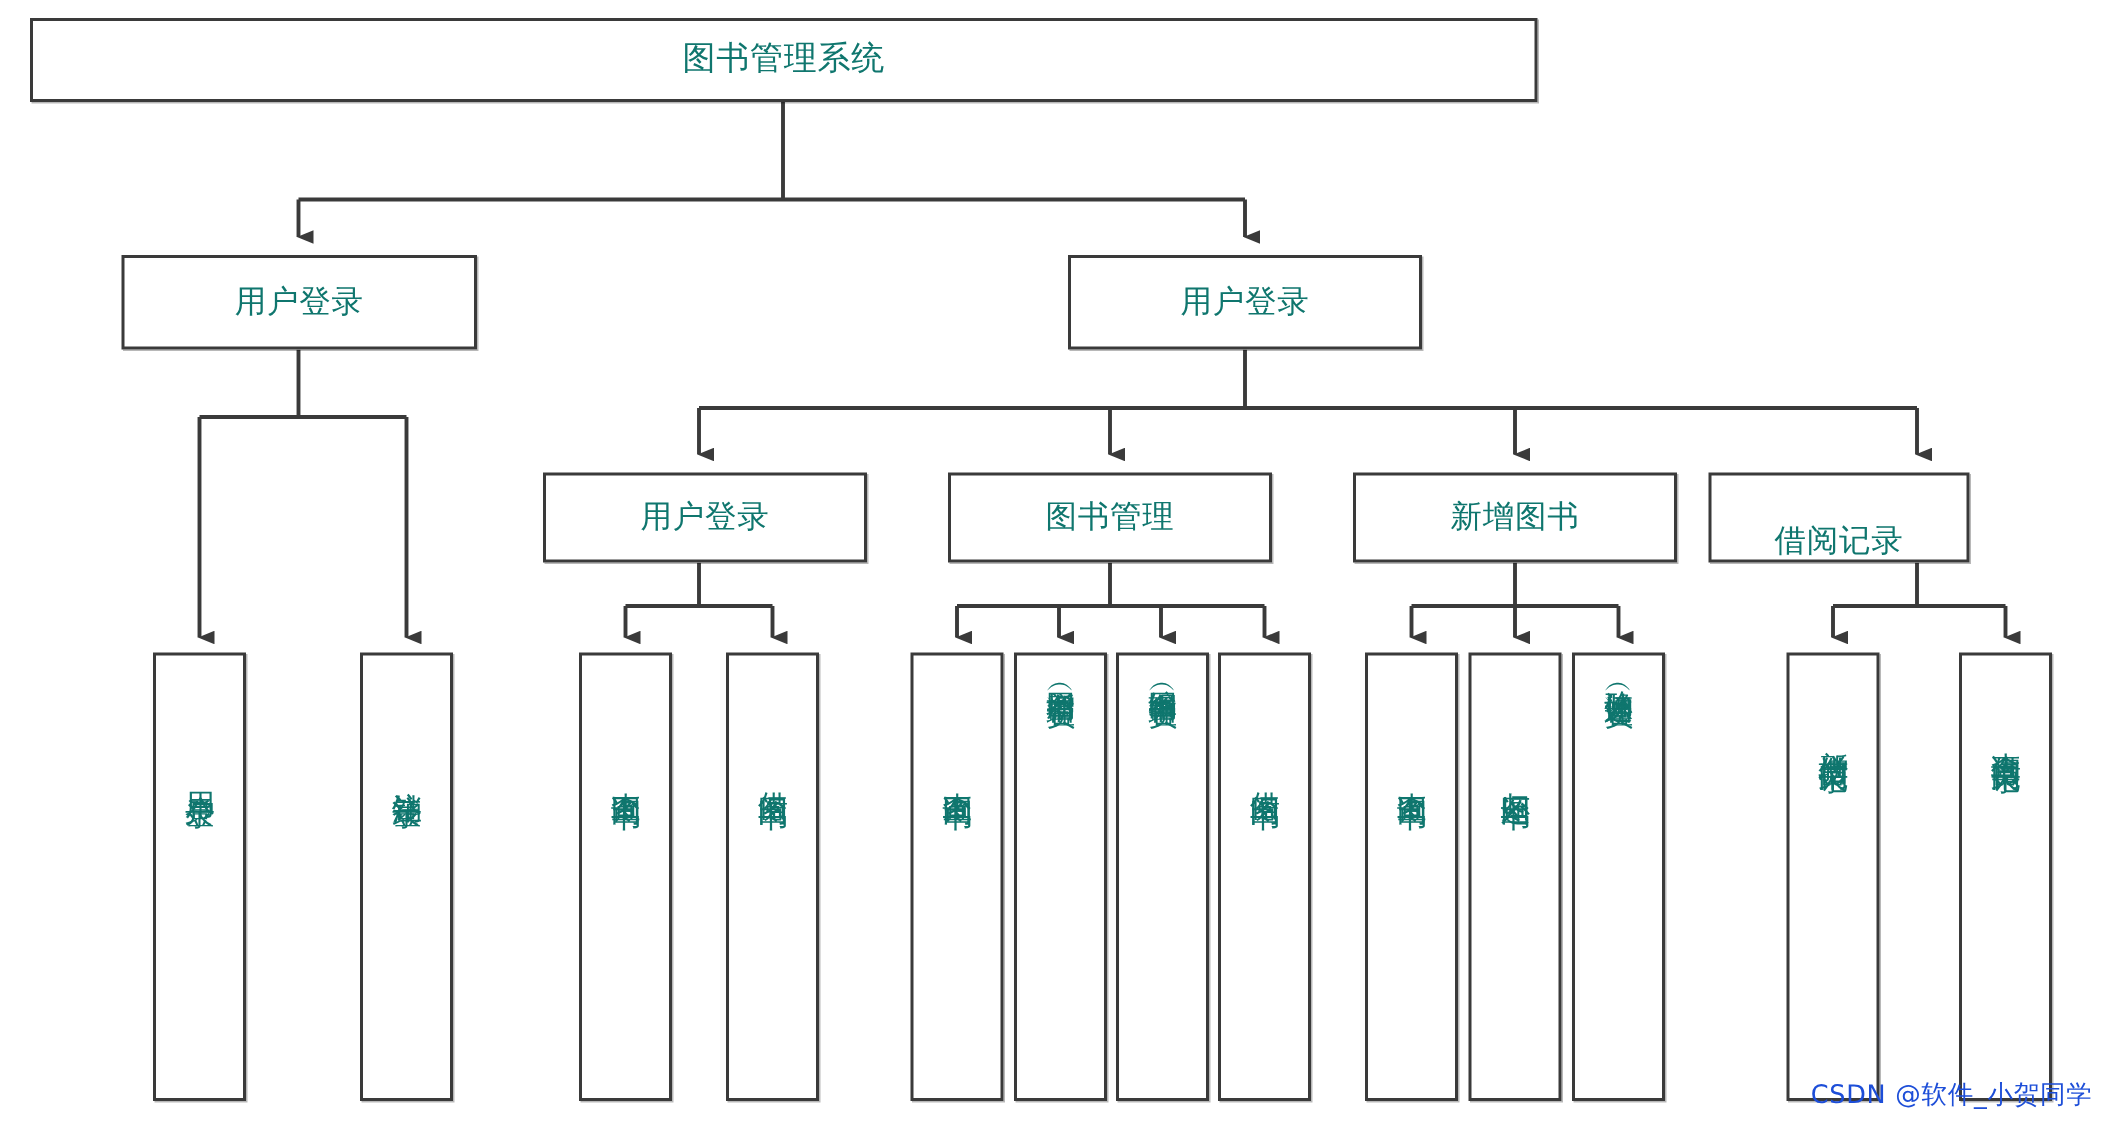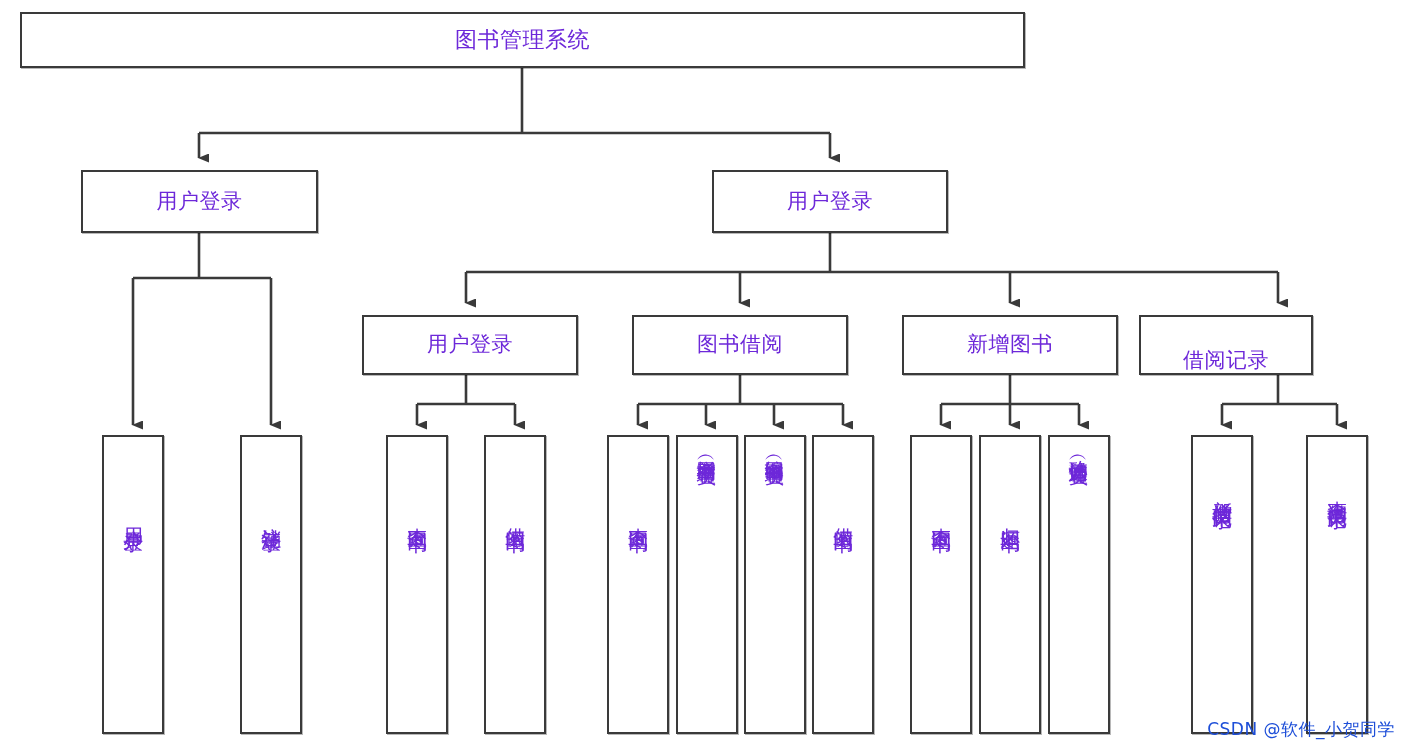--- a/index.html
+++ b/index.html
@@ -34,21 +34,21 @@
     display: flex;
     align-items: center;
     justify-content: center;
     color: #1a1a1a;
     box-shadow: 1px 1px 0 rgba(0,0,0,0.28);
   }
   .node-label {
     display: block;
     text-align: center;
     letter-spacing: 0.5px;
-    color: #6d28d9;
+    color: #0f766e;
     white-space: pre;
   }
   
   .node.h .node-label {
     font-size: 21px;
     line-height: 1.2;
   }
   .node.root .node-label {
     font-size: 22px;
   }
@@ -144,21 +144,21 @@
     <span class="node-label">用户登录</span>
   </div>
   <div class="node h" style="left:712px; top:170px; width:236px; height:63px;">
     <span class="node-label">用户登录</span>
   </div>
 
   <div class="node h" style="left:362px; top:315px; width:216px; height:60px;">
     <span class="node-label">用户登录</span>
   </div>
   <div class="node h" style="left:632px; top:315px; width:216px; height:60px;">
-    <span class="node-label">图书借阅</span>
+    <span class="node-label">图书管理</span>
   </div>
   <div class="node h" style="left:902px; top:315px; width:216px; height:60px;">
     <span class="node-label">新增图书</span>
   </div>
   <div class="node h" style="left:1139px; top:315px; width:174px; height:60px;align-items:flex-end;">
     <span class="node-label">借阅记录</span>
   </div>
 
   <div class="node v" style="left:102px; top:435px; width:62px; height:299px; padding-top:75px;">
     <span class="node-label">用户登录</span>

